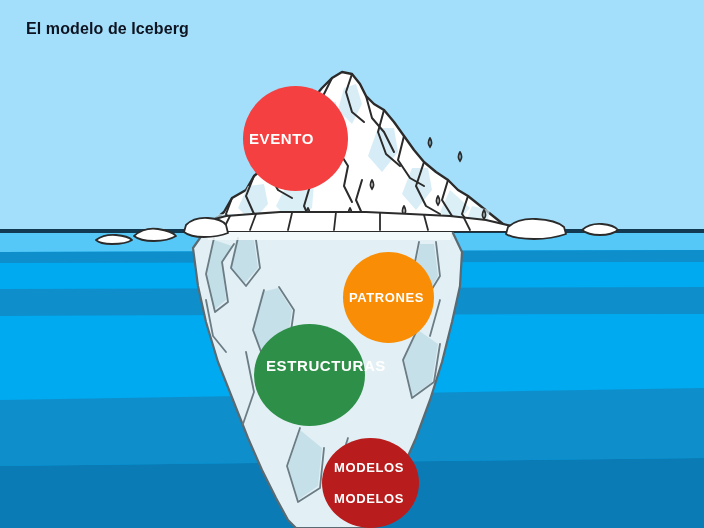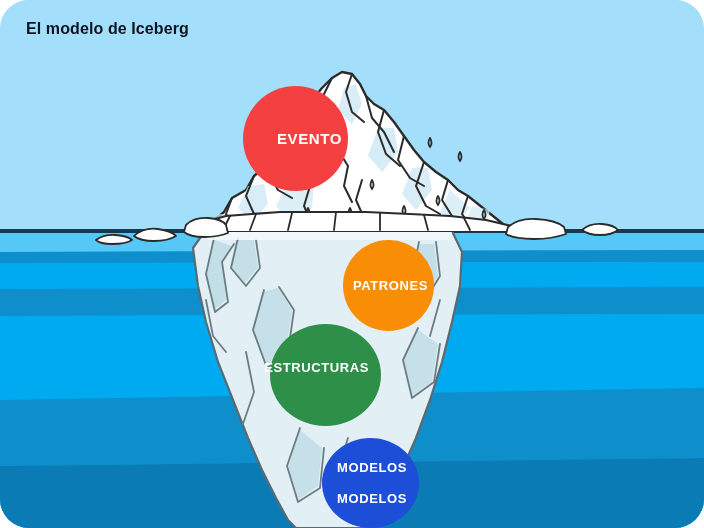--- a/index.html
+++ b/index.html
@@ -7,21 +7,20 @@
     padding: 0;
     background: #ffffff;
   }
   #stage {
     position: relative;
     width: 704px;
     height: 528px;
     overflow: hidden;
     font-family: "Liberation Sans", sans-serif;
     background: #A3DFFA;
-    border-radius: 29px;
   }
   #scene { position:absolute; inset:0; }
   #scene svg { display:block; width:704px; height:528px; }
 
   .title {
     position: absolute;
     left: 26px;
     top: 20px;
     font-size: 16px;
     font-weight: bold;
@@ -29,21 +28,21 @@
     letter-spacing: 0.1px;
     white-space: nowrap;
     z-index: 40;
   }
 
   .bubble {
     position: absolute;
     border-radius: 50%;
     display: flex;
     align-items: center;
-    justify-content: flex-end;
+    justify-content: flex-start;
     text-align: center;
     color: #ffffff;
     font-weight: bold;
     letter-spacing: 0.6px;
     line-height: 1.18;
     z-index: 30;
     box-sizing: border-box;
   }
   .bubble span { display:block; padding:0 6px; }
 
@@ -53,24 +52,24 @@
     background: #F44041;
     font-size: 15px;
   }
   #bubble-patrones {
     left: 343px; top: 240px;
     width: 91px; height: 91px;
     background: #F98E06;
     font-size: 13px;
   }
   #bubble-estructuras {
-    left: 270px; top: 324px;
+    left: 254px; top: 324px;
     width: 111px; height: 102px;
     background: #2E8F48;
-    font-size: 13px;
+    font-size: 15px;
   }
   #bubble-modelos {
     left: 322px; top: 438px;
     width: 97px; height: 90px;
     background: #2B2E9B;
     font-size: 13px;
   }
 </style>
 </head>
 <body>
@@ -214,30 +213,30 @@
       </g>
     </svg>
   </div>
 
   <div class="title">El modelo de Iceberg</div>
 
   <div class="bubble" id="bubble-evento" style="background: rgb(244, 64, 65);">
     <span>EVENTO</span>
   </div>
 
-  <div class="bubble" id="bubble-patrones" style="background: rgb(249, 142, 6);">
+  <div class="bubble" id="bubble-patrones" style="background: rgb(249, 142, 6); margin-top: 12px;">
     <span>PATRONES</span>
   </div>
 
   <div class="bubble" id="bubble-estructuras" style="background: rgb(46, 143, 72);">
     <span>
       <span>ESTRUCTURAS</span><br>
     </span>
   </div>
 
-  <div class="bubble" id="bubble-modelos" style="background: #1d4ed8;">
+  <div class="bubble" id="bubble-modelos" style="background: #b91c1c;">
     <span>
       <span>MODELOS</span><br>
       <span>MODELOS</span>
     </span>
   </div>
 
 </div>
 
 </body></html>

